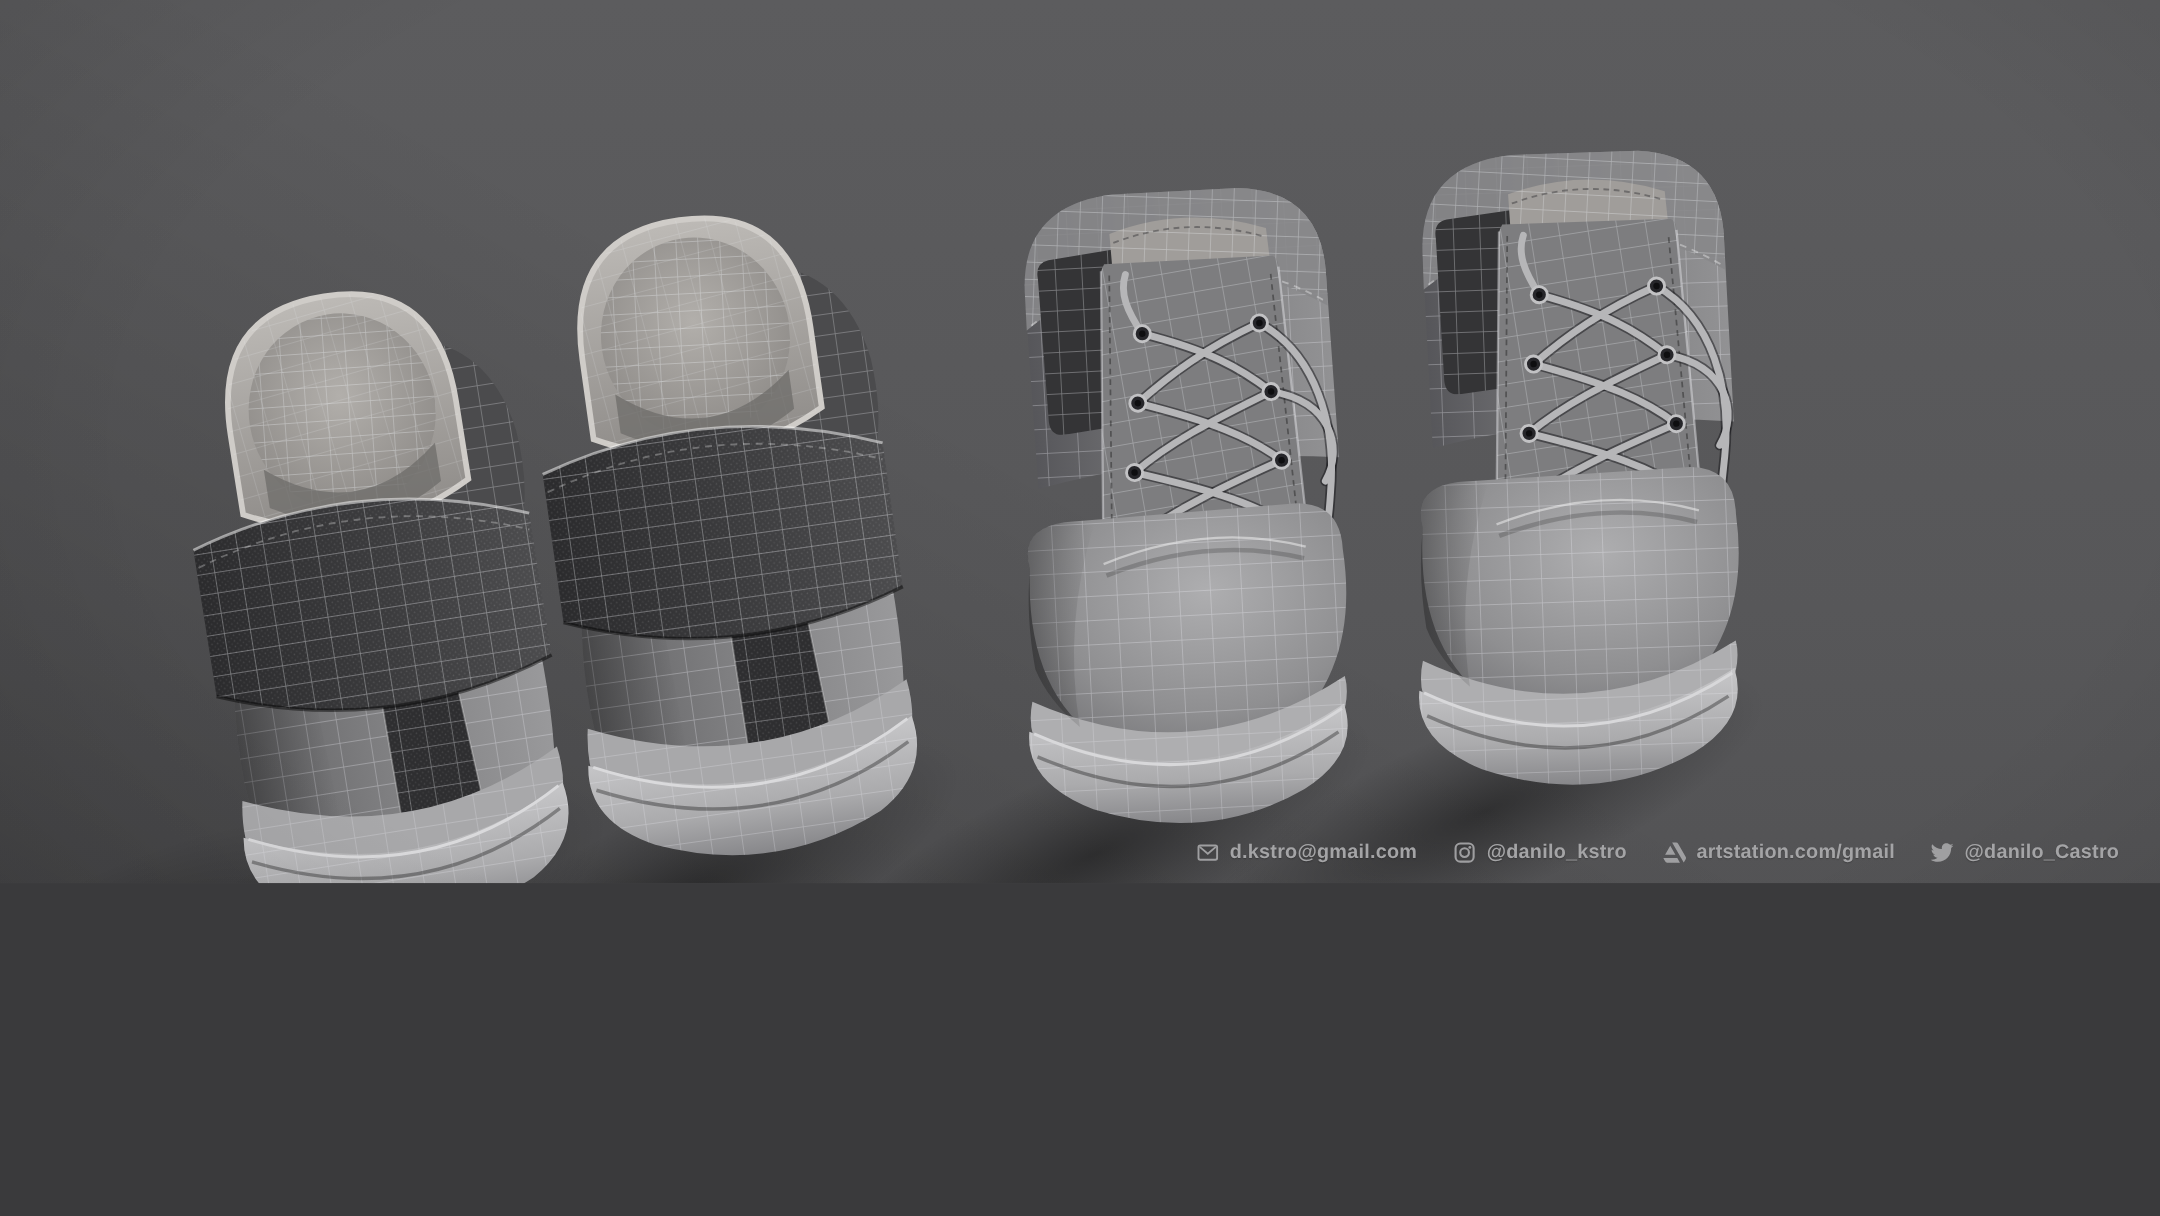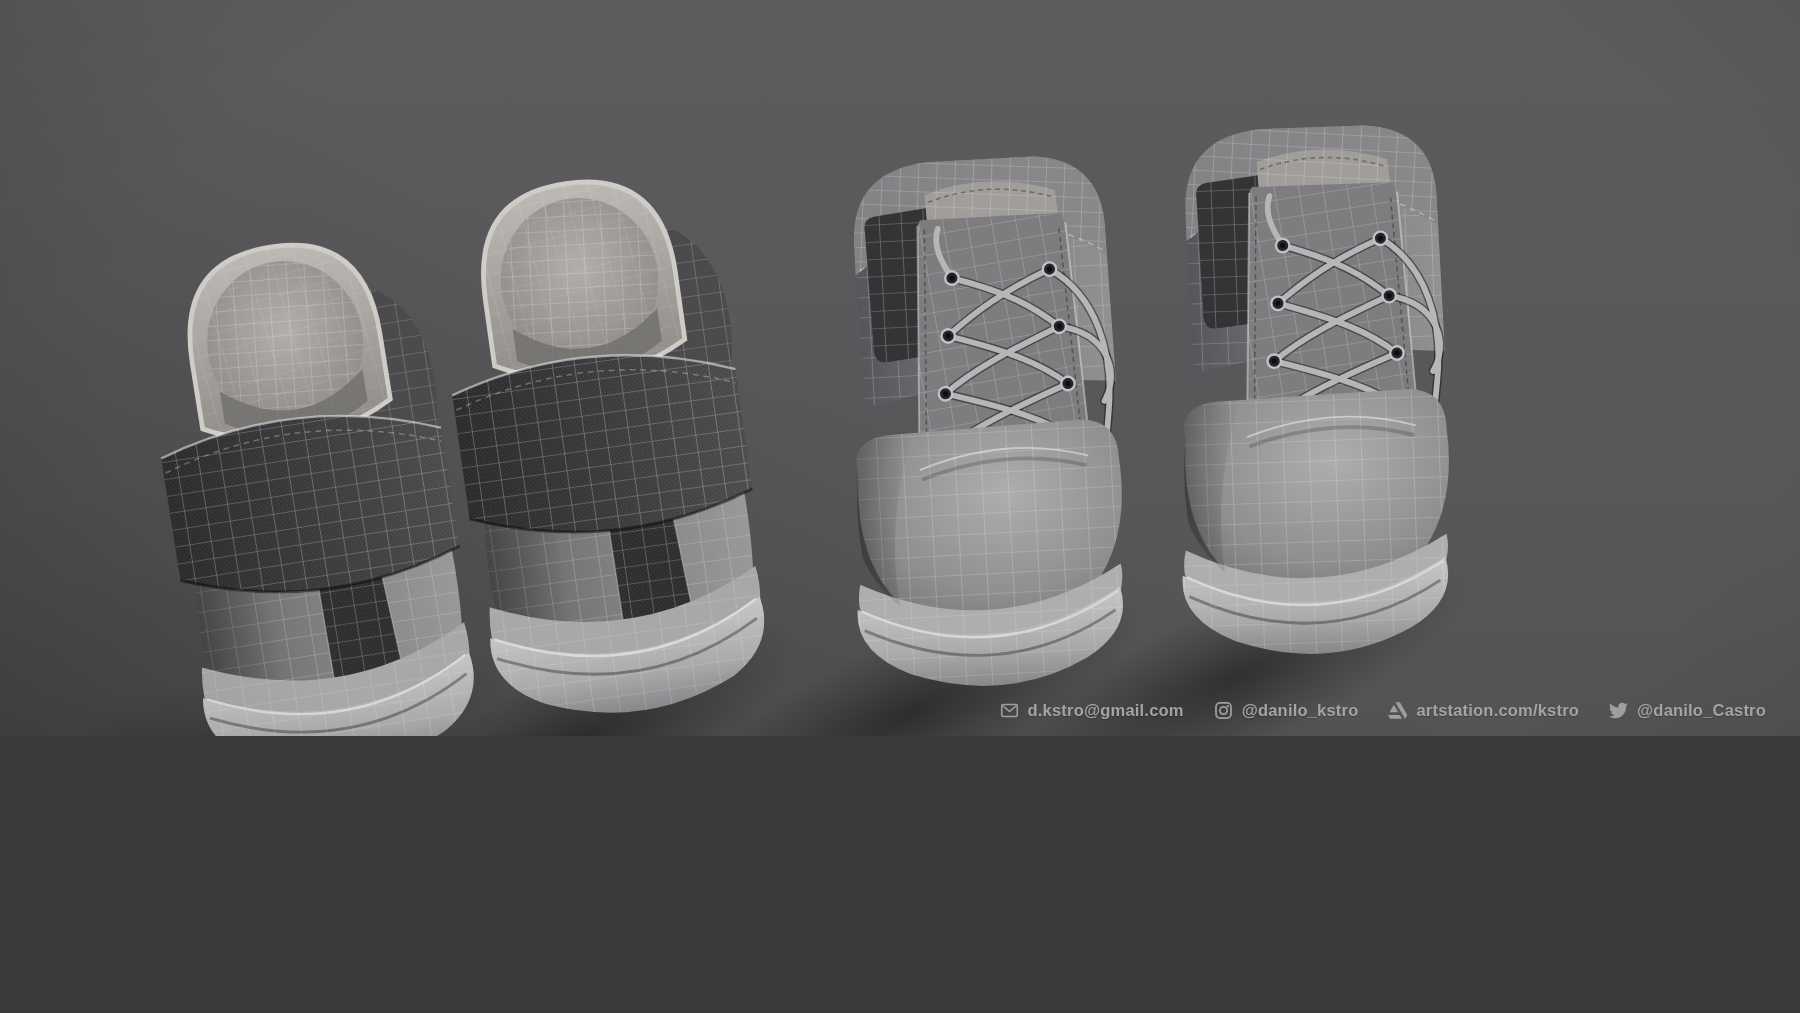--- a/index.html
+++ b/index.html
@@ -270,21 +270,21 @@
         </svg>
       </span>
       <span>@danilo_kstro</span>
     </span>
     <span class="item">
       <span class="ic">
         <svg viewBox="0 0 24 24" width="19" height="19" fill="currentColor">
           <path d="M0 17.723l2.027 3.505a2.424 2.424 0 0 0 2.164 1.333h13.457l-2.792-4.838H0zm24 .025c0-.484-.143-.935-.388-1.314L15.728 2.728a2.424 2.424 0 0 0-2.142-1.289H9.419L21.598 22.54l1.92-3.325c.378-.637.482-.919.482-1.467zm-11.129-3.462L7.428 4.858l-5.444 9.428h10.887z"></path>
         </svg>
       </span>
-      <span>artstation.com/kstro</span>
+      <span>artstation.com/gmail</span>
     </span>
     <span class="item">
       <span class="ic">
         <svg viewBox="0 0 24 24" width="19" height="19" fill="currentColor">
           <path d="M23.95 4.57c-.88.39-1.83.65-2.82.77 1.01-.61 1.79-1.57 2.16-2.72-.95.56-2 .97-3.12 1.19-.9-.96-2.2-1.56-3.63-1.56-2.73 0-4.94 2.21-4.94 4.93 0 .39.04.76.13 1.12-4.1-.2-7.74-2.17-10.18-5.16-.43.73-.67 1.57-.67 2.48 0 1.71.87 3.22 2.19 4.1-.81-.02-1.57-.25-2.23-.62v.06c0 2.39 1.7 4.38 3.95 4.83-.41.11-.85.17-1.3.17-.32 0-.63-.03-.93-.09.63 1.96 2.45 3.39 4.6 3.43-1.69 1.32-3.81 2.11-6.12 2.11-.4 0-.79-.02-1.17-.07 2.18 1.4 4.77 2.21 7.55 2.21 9.06 0 14.01-7.5 14.01-14.01 0-.21 0-.43-.01-.64.96-.69 1.79-1.56 2.45-2.55z"></path>
         </svg>
       </span>
       <span>@danilo_Castro</span>
     </span>
   </div>

